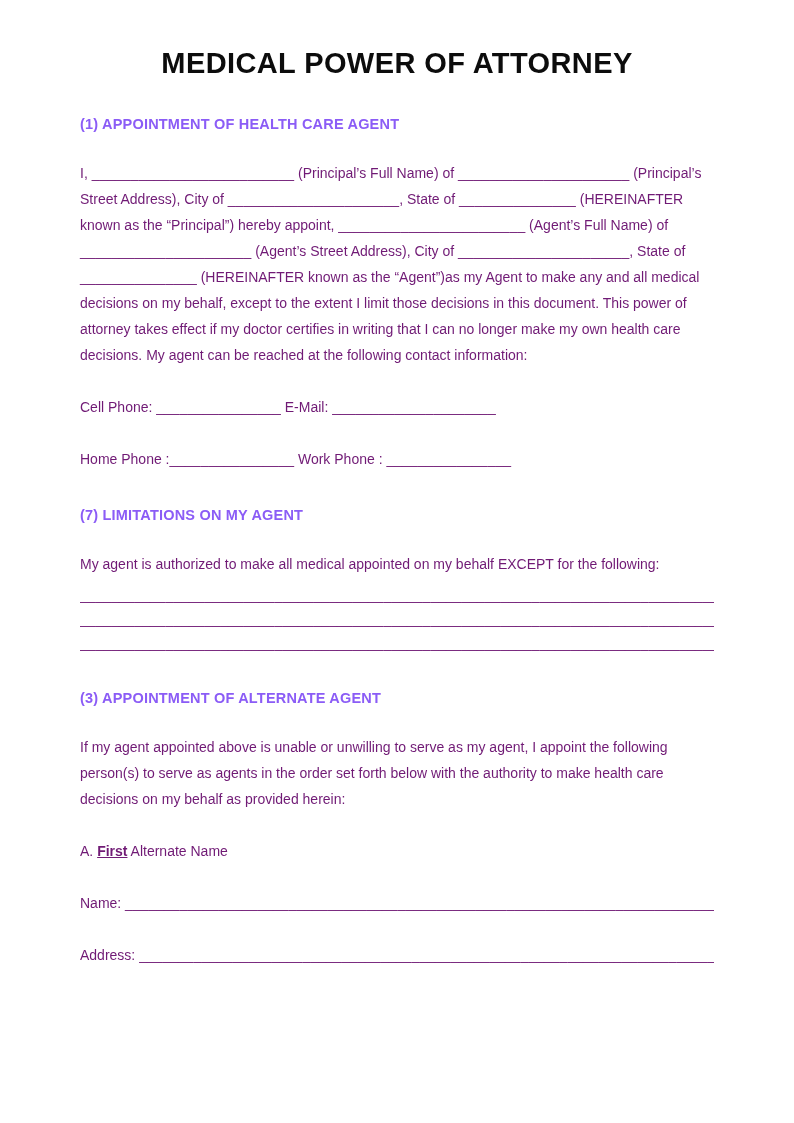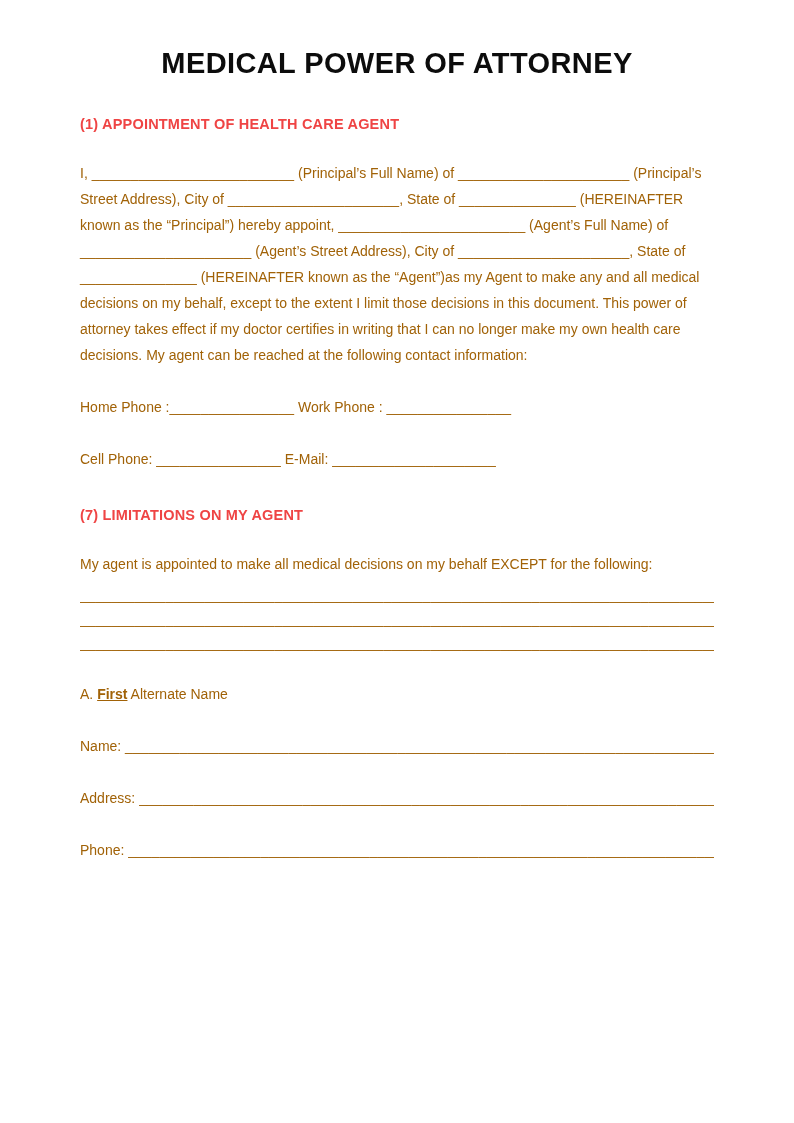--- a/index.html
+++ b/index.html
@@ -25,27 +25,27 @@
     letter-spacing: 0.4px;
     text-align: center;
     color: #0c0c0c;
   }
   .sec-heading {
     margin: 34px 0 0 0;
     font-size: 14.5px;
     line-height: 19px;
     font-weight: 700;
     letter-spacing: 0.2px;
-    color: #ef4444;
+    color: #8b5cf6;
   }
   .body-text {
     margin: 26px 0 0 0;
     font-size: 14px;
     line-height: 26px;
-    color: #a16207;
+    color: #701a75;
   }
   .oneline {
     white-space: nowrap;
     overflow: hidden;
   }
   .rule-lines {
     margin: 6px 0 0 0;
   }
   .rule-line {
     font-size: 14px;
@@ -61,34 +61,36 @@
 </head>
 <body>
 
 <div class="page">
 
   <h1 class="doc-title">MEDICAL POWER OF ATTORNEY</h1>
 
   <section>
     <h2 class="sec-heading">(1) APPOINTMENT OF HEALTH CARE AGENT</h2>
     <p class="body-text">I, __________________________ (Principal’s Full Name) of ______________________ (Principal’s Street Address), City of ______________________, State of _______________ (HEREINAFTER known as the “Principal”) hereby appoint, ________________________ (Agent’s Full Name) of ______________________ (Agent’s Street Address), City of ______________________, State of _______________ (HEREINAFTER known as the “Agent”)as my Agent to make any and all medical decisions on my behalf, except to the extent I limit those decisions in this document. This power of attorney takes effect if my doctor certifies in writing that I can no longer make my own health care decisions. My agent can be reached at the following contact information:</p>
+    <p class="body-text oneline">Cell Phone: ________________ E-Mail: _____________________</p>
     <p class="body-text oneline">Home Phone :________________ Work Phone : ________________</p>
-    <p class="body-text oneline">Cell Phone: ________________ E-Mail: _____________________</p>
   </section>
 
   <section>
     <h2 class="sec-heading">(7) LIMITATIONS ON MY AGENT</h2>
-    <p class="body-text">My agent is appointed to make all medical decisions on my behalf EXCEPT for the following:</p>
+    <p class="body-text">My agent is authorized to make all medical appointed on my behalf EXCEPT for the following:</p>
     <div class="body-text rule-lines">
       <div class="rule-line">_____________________________________________________________________________________</div>
       <div class="rule-line">_____________________________________________________________________________________</div>
       <div class="rule-line">_____________________________________________________________________________________</div>
     </div>
   </section>
 
   <section>
+    <h2 class="sec-heading">(3) APPOINTMENT OF ALTERNATE AGENT</h2>
+    <p class="body-text">If my agent appointed above is unable or unwilling to serve as my agent, I appoint the following person(s) to serve as agents in the order set forth below with the authority to make health care decisions on my behalf as provided herein:</p>
     <p class="body-text"><span>A. </span><span class="underlined">First</span><span> Alternate Name</span></p>
     <p class="body-text oneline">Name: ________________________________________________________________________________</p>
     <p class="body-text oneline">Address: ______________________________________________________________________________</p>
     <p class="body-text oneline">Phone: ________________________________________________________________________________</p>
   </section>
 
 </div>
 
 </body></html>

